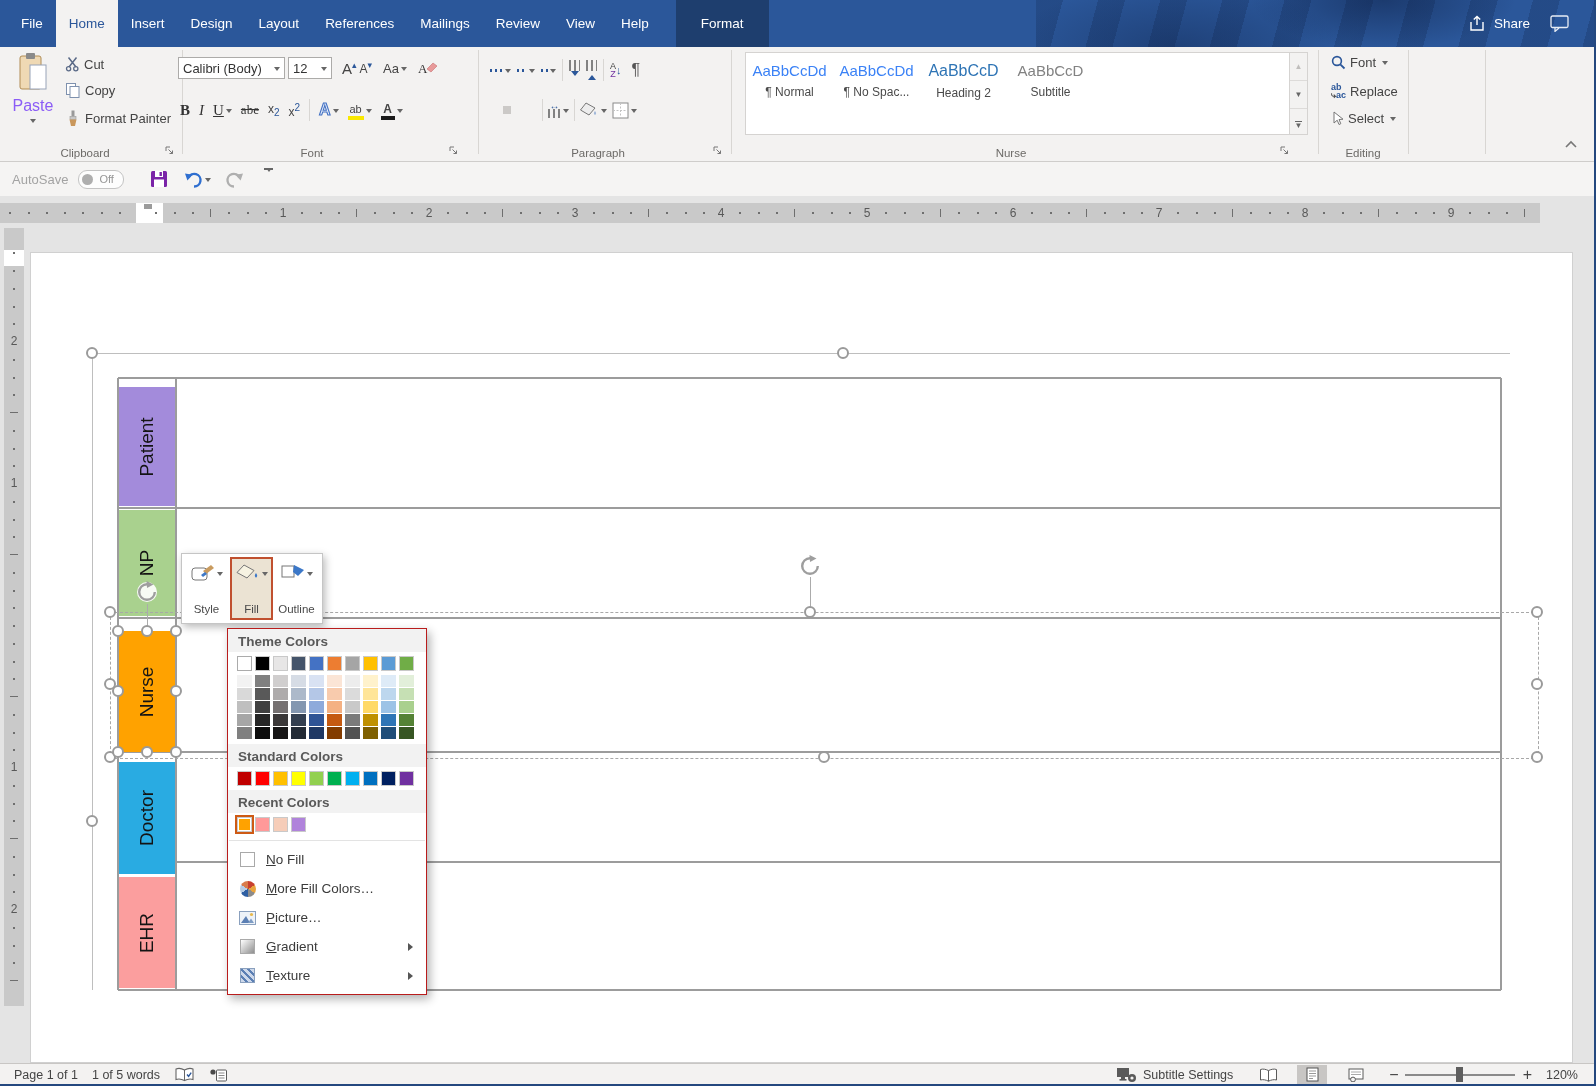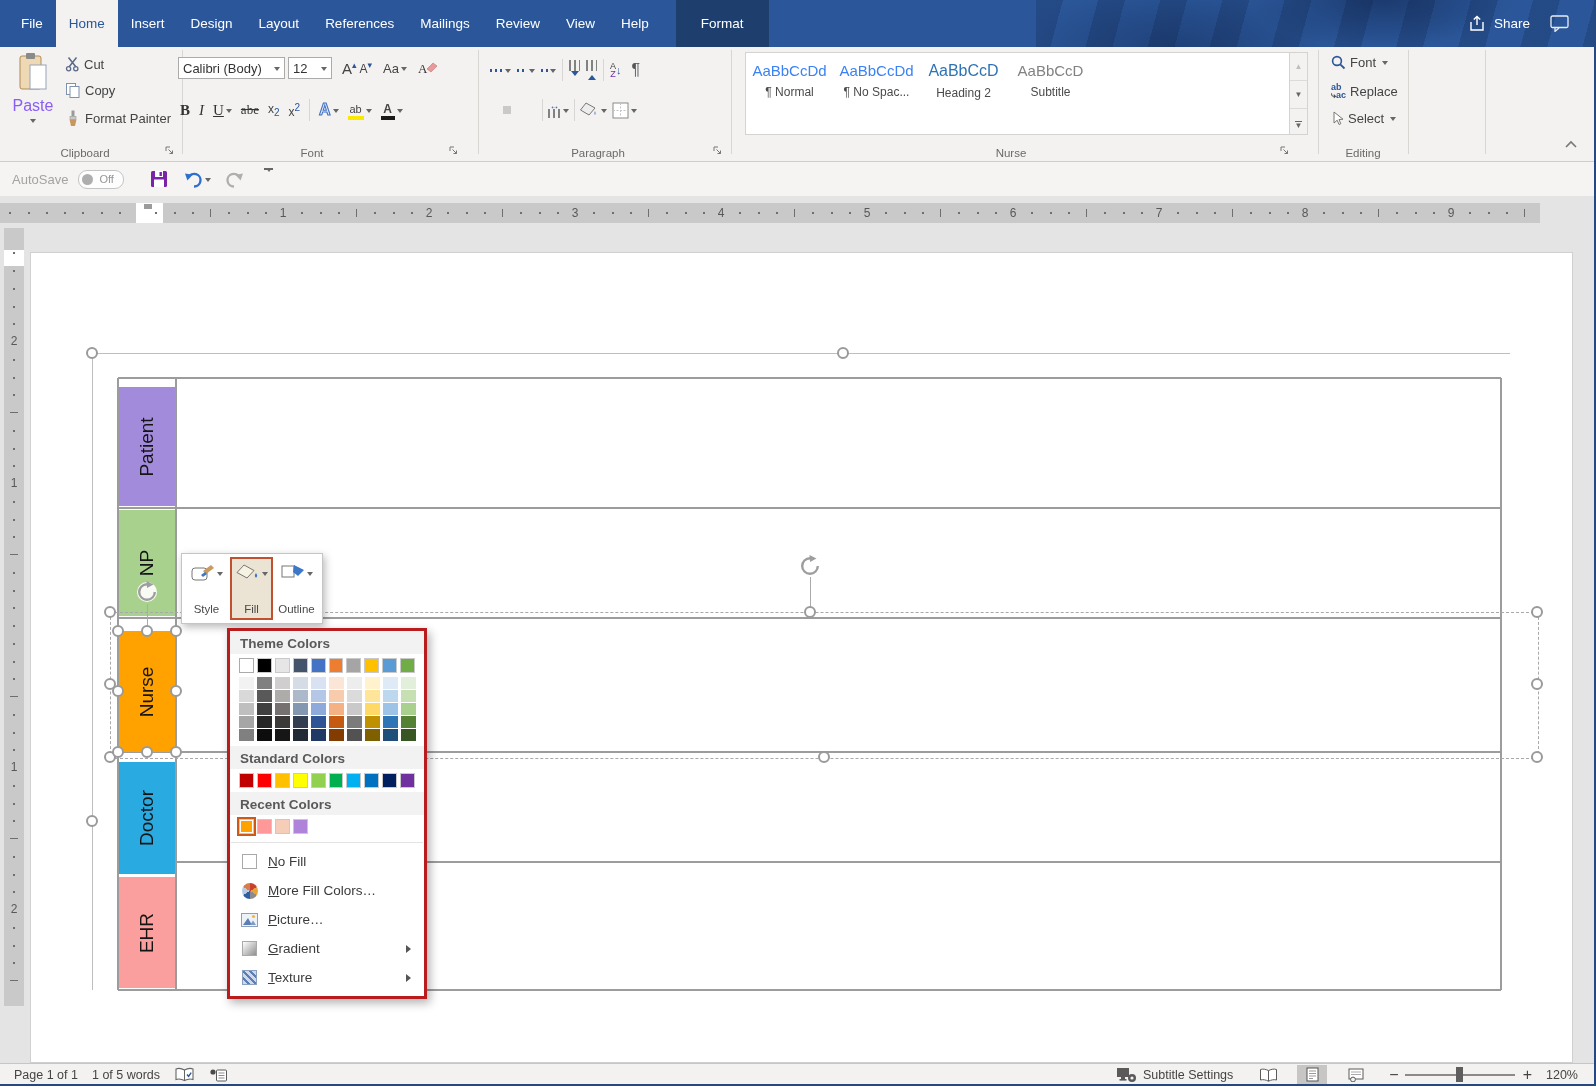--- a/index.html
+++ b/index.html
@@ -75,21 +75,21 @@
   .rot{position:absolute;transform:translate(-50%,-50%);z-index:8;}
 
   
   #minitb{position:absolute;left:181px;top:553px;width:142px;height:71px;background:#fff;border:1px solid #C5C5C5;box-shadow:2px 3px 8px rgba(0,0,0,.28);z-index:40;display:flex;padding:3px;box-sizing:border-box;gap:2px;}
   .mtb{width:43px;display:flex;flex-direction:column;align-items:center;padding-top:5px;box-sizing:border-box;border:2px solid transparent;}
   .mtb.sel{border-color:#C0502F;background:#EBE3D3;}
   .mtb .lbl{font-size:11.5px;color:#4A4A4A;margin-top:auto;padding-bottom:3px;}
   .cbar{width:26px;height:5px;margin-top:1px;}
 
   
-  #fillmenu{position:absolute;left:227px;top:628px;width:200px;background:#fff;border:3px solid #b91c1c;box-shadow:3px 4px 9px rgba(0,0,0,.3);z-index:50;box-sizing:border-box;padding-bottom:4px;}
+  #fillmenu{position:absolute;left:227px;top:628px;width:200px;background:#fff;border:1px solid #b91c1c;box-shadow:3px 4px 9px rgba(0,0,0,.3);z-index:50;box-sizing:border-box;padding-bottom:4px;}
   .mhead{background:#F2F2F2;color:#595959;font-weight:bold;font-size:13.5px;padding:5px 10px 3px;}
   .swrow{display:flex;gap:3px;padding:4px 9px;}
   .sw{width:15px;height:15px;border:1px solid #C9C9C9;box-sizing:border-box;display:inline-block;}
   .swcol{display:flex;flex-direction:column;}
   .swv{width:15px;height:13px;border-bottom:1px solid #fff;box-sizing:border-box;}
   .recsel{outline:2px solid #CE5A14;outline-offset:0;box-shadow:inset 0 0 0 1px #fff;}
   .mdiv{border-top:1px solid #E3E3E3;margin:4px 1px;}
   .mitem{height:29px;display:flex;align-items:center;padding:0 10px;position:relative;font-size:13.5px;color:#3B3B3B;}
   .mitem .ic{width:19px;display:flex;justify-content:center;}
   .mitem .lab{margin-left:9px;}

